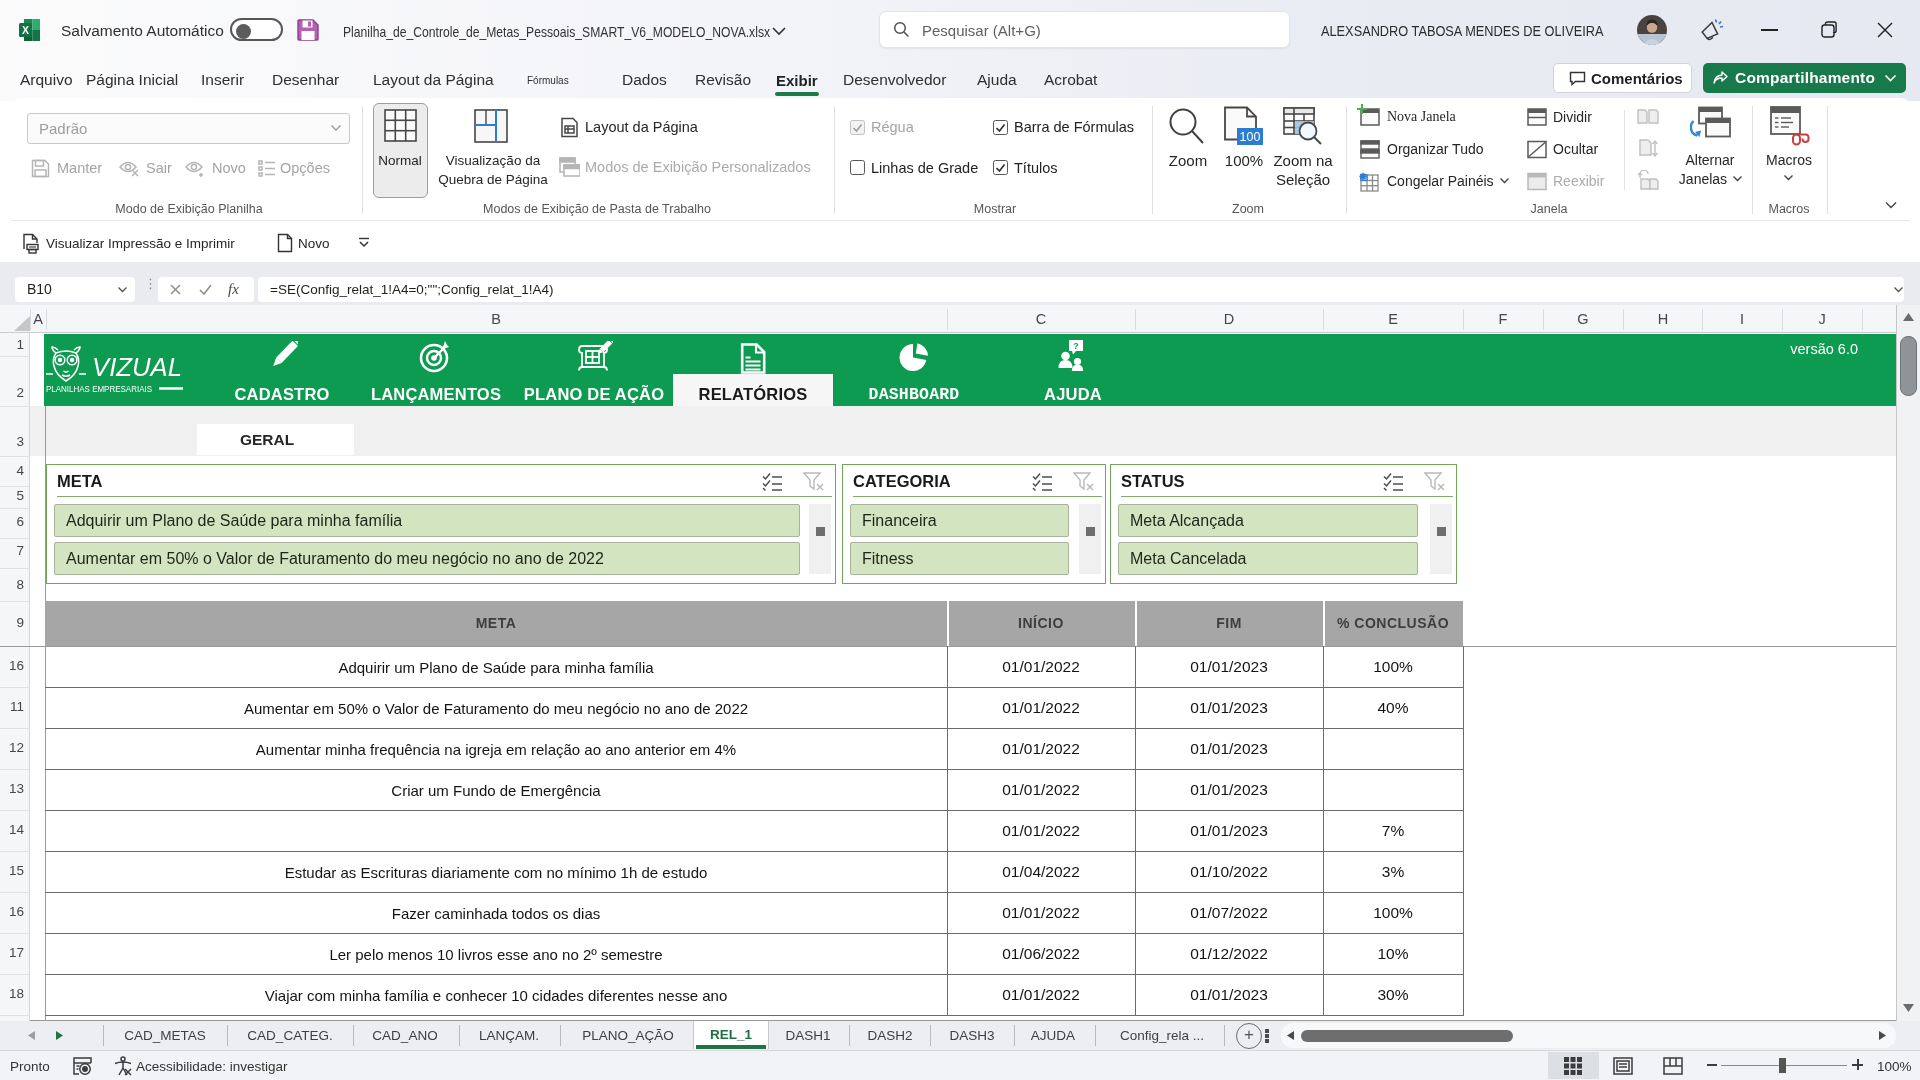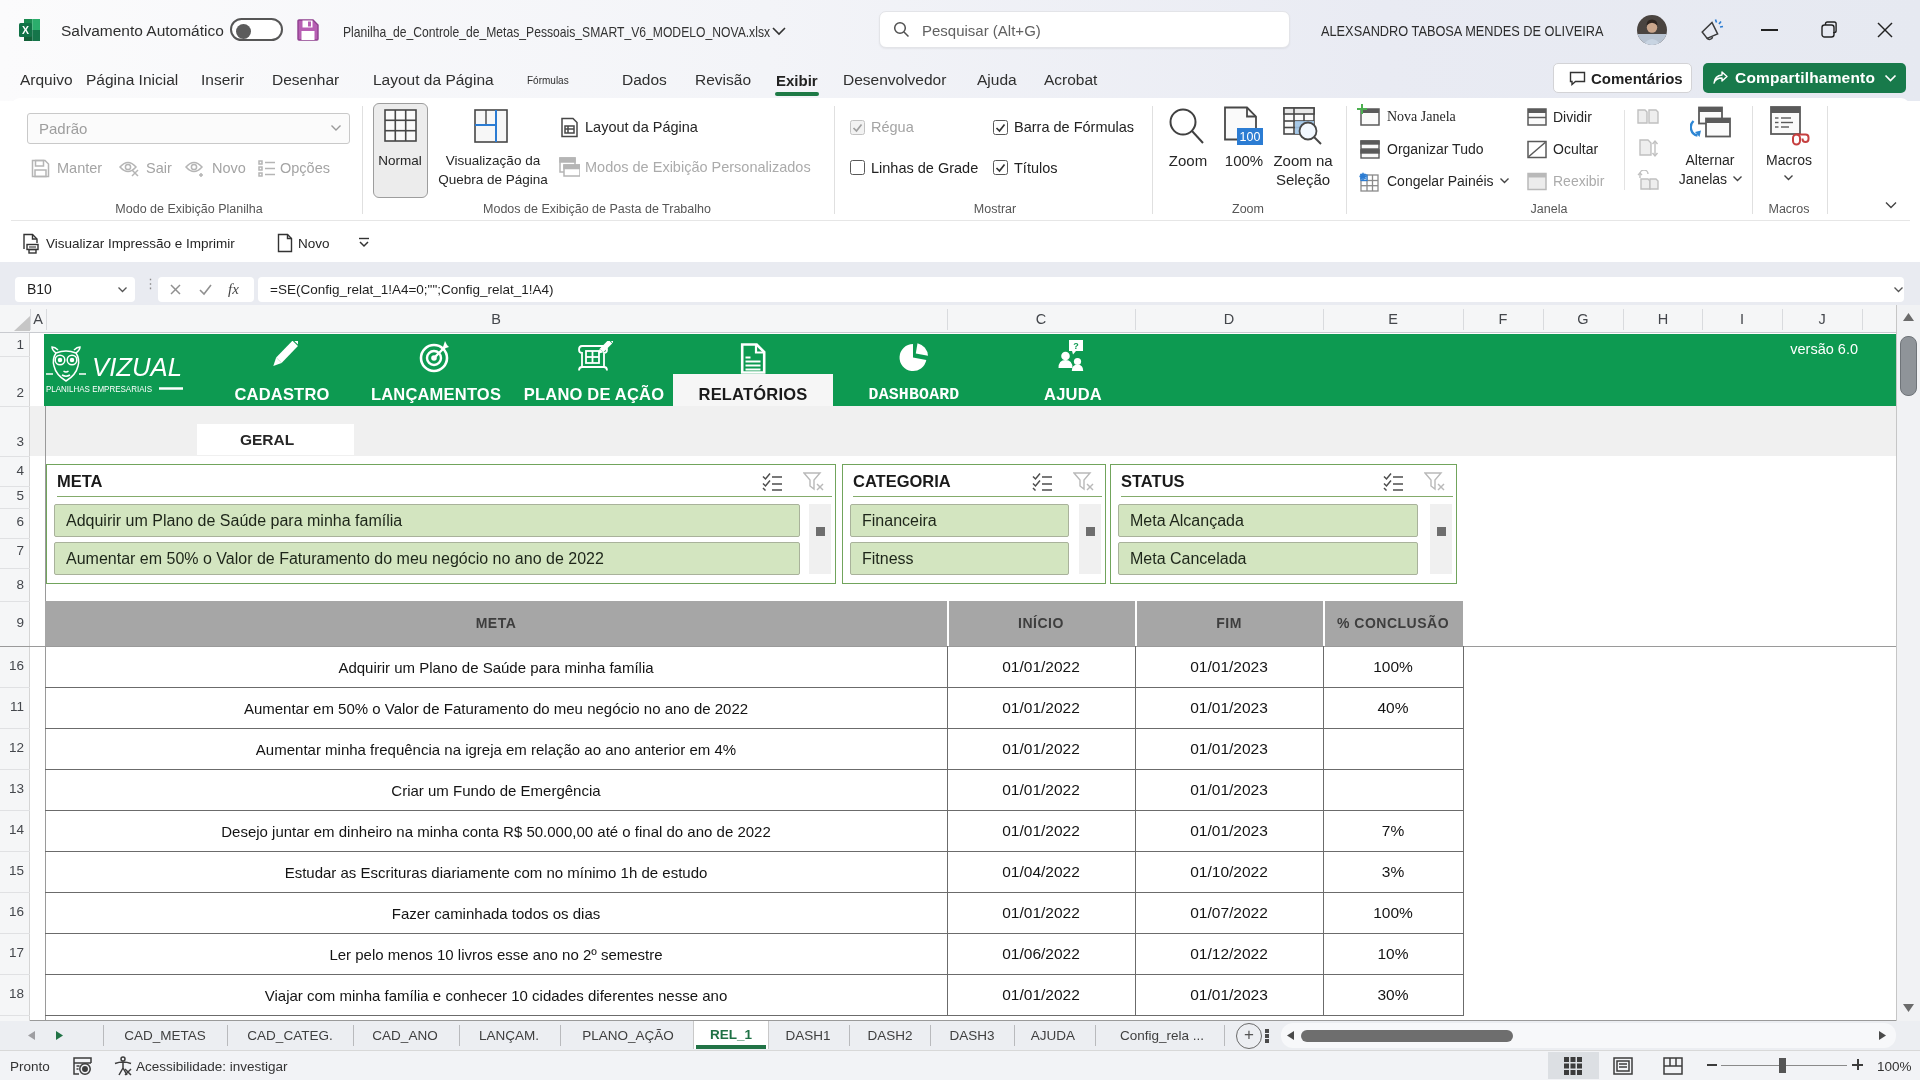--- a/index.html
+++ b/index.html
@@ -606,21 +606,20 @@
 <div class="abs" style="left:1393px;top:707.5px;transform:translate(-50%,-50%);font-size:15.5px;color:#141414;font-weight:400;white-space:nowrap;">40%</div>
 <div class="abs" style="left:45px;top:728px;width:1419px;height:1px;background:#6b6b6b"></div>
 <div class="abs" style="left:496px;top:748.5px;transform:translate(-50%,-50%);font-size:15px;color:#141414;font-weight:400;white-space:nowrap;">Aumentar minha frequência na igreja em relação ao ano anterior em 4%</div>
 <div class="abs" style="left:1041px;top:748.5px;transform:translate(-50%,-50%);font-size:15.5px;color:#141414;font-weight:400;white-space:nowrap;">01/01/2022</div>
 <div class="abs" style="left:1229px;top:748.5px;transform:translate(-50%,-50%);font-size:15.5px;color:#141414;font-weight:400;white-space:nowrap;">01/01/2023</div>
 <div class="abs" style="left:45px;top:769px;width:1419px;height:1px;background:#6b6b6b"></div>
 <div class="abs" style="left:496px;top:789.5px;transform:translate(-50%,-50%);font-size:15px;color:#141414;font-weight:400;white-space:nowrap;">Criar um Fundo de Emergência</div>
 <div class="abs" style="left:1041px;top:789.5px;transform:translate(-50%,-50%);font-size:15.5px;color:#141414;font-weight:400;white-space:nowrap;">01/01/2022</div>
 <div class="abs" style="left:1229px;top:789.5px;transform:translate(-50%,-50%);font-size:15.5px;color:#141414;font-weight:400;white-space:nowrap;">01/01/2023</div>
 <div class="abs" style="left:45px;top:810px;width:1419px;height:1px;background:#6b6b6b"></div>
-<div class="abs" style="left:496px;top:830.5px;transform:translate(-50%,-50%);font-size:15px;color:#141414;font-weight:400;white-space:nowrap;">Desejo juntar em dinheiro na minha conta R$ 50.000,00 até o final do ano de 2022</div>
 <div class="abs" style="left:1041px;top:830.5px;transform:translate(-50%,-50%);font-size:15.5px;color:#141414;font-weight:400;white-space:nowrap;">01/01/2022</div>
 <div class="abs" style="left:1229px;top:830.5px;transform:translate(-50%,-50%);font-size:15.5px;color:#141414;font-weight:400;white-space:nowrap;">01/01/2023</div>
 <div class="abs" style="left:1393px;top:830.5px;transform:translate(-50%,-50%);font-size:15.5px;color:#141414;font-weight:400;white-space:nowrap;">7%</div>
 <div class="abs" style="left:45px;top:851px;width:1419px;height:1px;background:#6b6b6b"></div>
 <div class="abs" style="left:496px;top:871.5px;transform:translate(-50%,-50%);font-size:15px;color:#141414;font-weight:400;white-space:nowrap;">Estudar as Escrituras diariamente com no mínimo 1h de estudo</div>
 <div class="abs" style="left:1041px;top:871.5px;transform:translate(-50%,-50%);font-size:15.5px;color:#141414;font-weight:400;white-space:nowrap;">01/04/2022</div>
 <div class="abs" style="left:1229px;top:871.5px;transform:translate(-50%,-50%);font-size:15.5px;color:#141414;font-weight:400;white-space:nowrap;">01/10/2022</div>
 <div class="abs" style="left:1393px;top:871.5px;transform:translate(-50%,-50%);font-size:15.5px;color:#141414;font-weight:400;white-space:nowrap;">3%</div>
 <div class="abs" style="left:45px;top:892px;width:1419px;height:1px;background:#6b6b6b"></div>
 <div class="abs" style="left:496px;top:912.5px;transform:translate(-50%,-50%);font-size:15px;color:#141414;font-weight:400;white-space:nowrap;">Fazer caminhada todos os dias</div>

